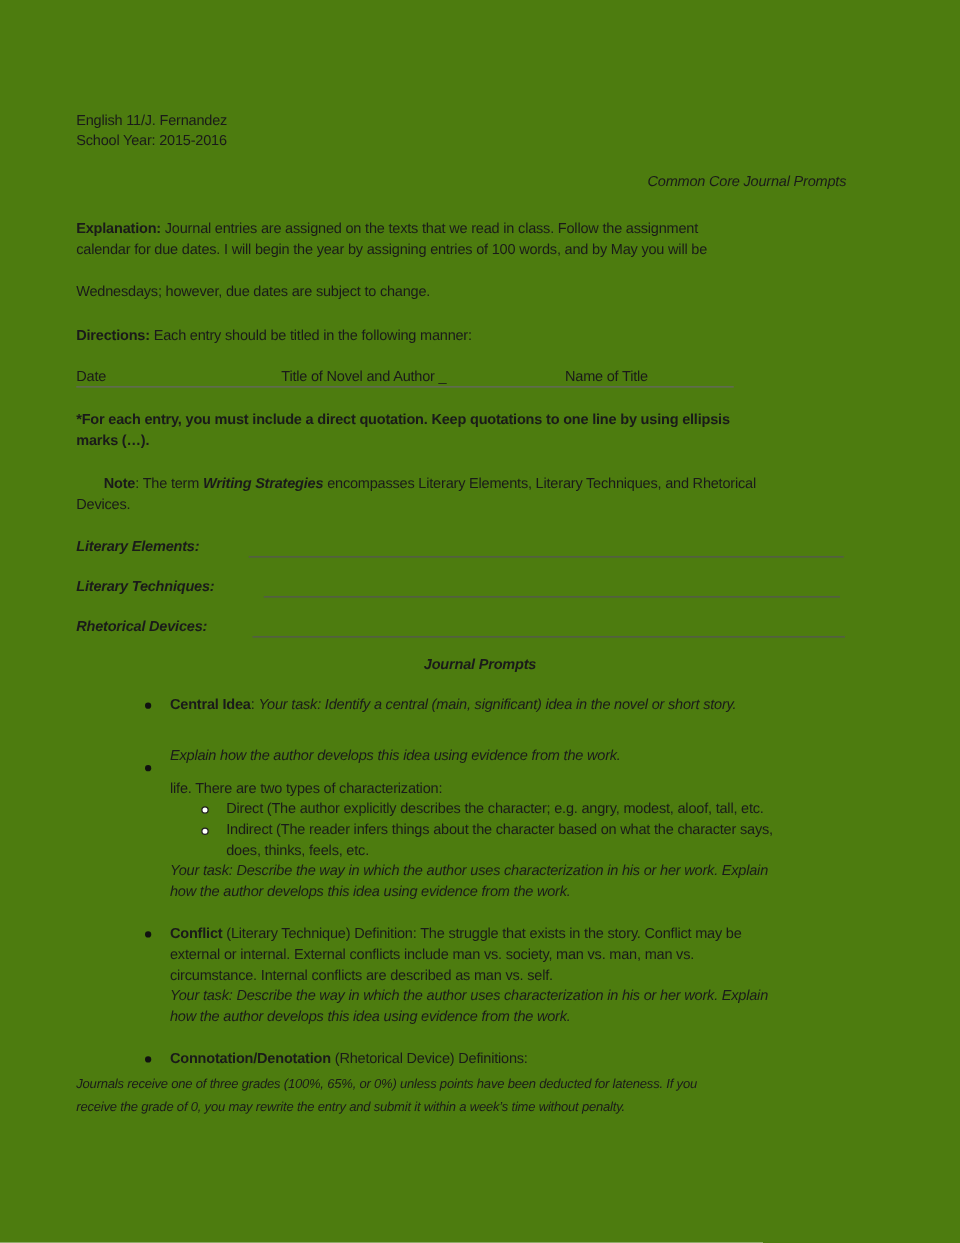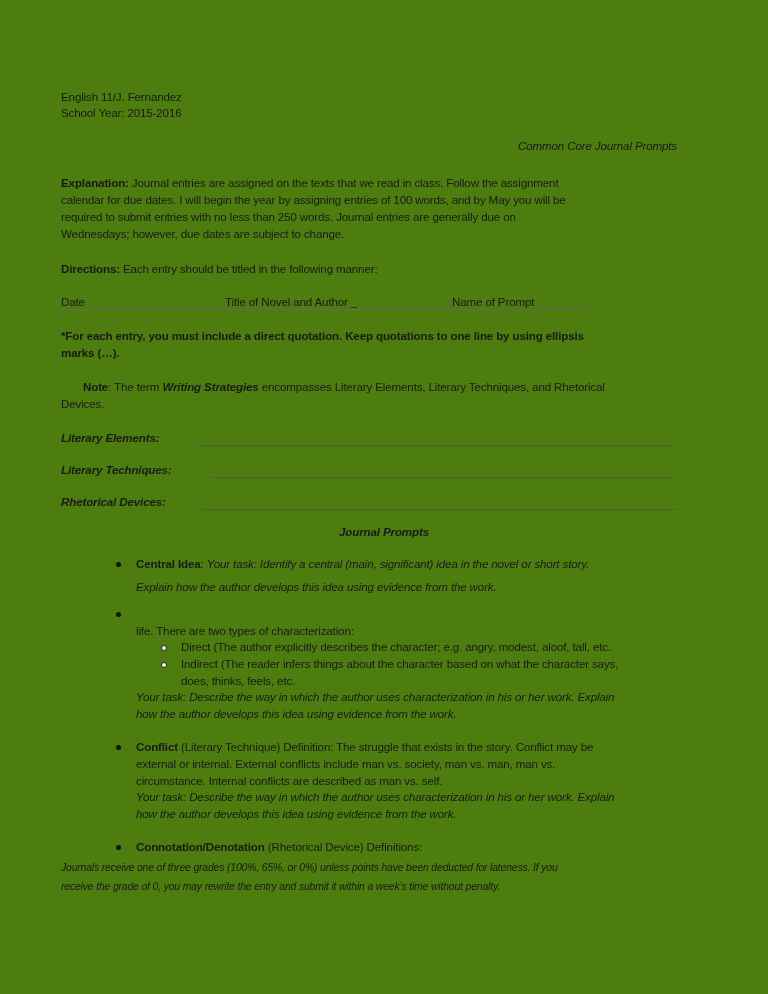--- a/index.html
+++ b/index.html
@@ -21,30 +21,29 @@
 
   <div class="ln" style="left:61px; top:89px;">English 11/J. Fernandez</div>
   <div class="ln" style="left:61px; top:105px;">School Year:  2015-2016</div>
 
   <div class="ln i" style="right:91px; top:138px;">Common Core Journal Prompts</div>
 
   <div class="ln" style="left:61px; top:175px;">
     <span class="b">Explanation:</span><span>  Journal entries are assigned on the texts that we read in class.  Follow the assignment</span>
   </div>
   <div class="ln" style="left:61px; top:192px;">calendar for due dates.  I will begin the year by assigning entries of 100 words, and by May you will be</div>
-  <div class="ln" style="left:61px; top:209px;">required to submit entries with no less than 250 words.  Journal entries are generally due on</div>
   <div class="ln" style="left:61px; top:226px;">Wednesdays; however, due dates are subject to change.</div>
 
   <div class="ln" style="left:61px; top:261px;">
     <span class="b">Directions:</span><span>  Each entry should be titled in the following manner:</span>
   </div>
 
   <div class="ln" style="left:61px; top:294px;">Date</div>
   <div class="ln" style="left:225px; top:294px;">Title of Novel and Author _</div>
-  <div class="ln" style="left:452px; top:294px;">Name of Prompt</div>
+  <div class="ln" style="left:452px; top:294px;">Name of Title</div>
   <div class="rule" style="left:61px; top:309px; width:526px; background:#666;"></div>
 
   <div class="ln b" style="left:61px; top:328px;">*For each entry, you must include a direct quotation.  Keep quotations to one line by using ellipsis</div>
   <div class="ln b" style="left:61px; top:345px;">marks (…).</div>
 
   <div class="ln" style="left:61px; top:379px;padding-left:22px;">
     <span class="b">Note</span><span>:  The term </span><span class="b i">Writing Strategies</span><span> encompasses Literary Elements, Literary Techniques, and Rhetorical</span>
   </div>
   <div class="ln" style="left:61px; top:396px;">Devices.</div>
 
@@ -56,21 +55,21 @@
 
   <div class="ln b i" style="left:61px; top:494px;">Rhetorical Devices: </div>
   <div class="rule" style="left:202px; top:509px; width:474px;"></div>
 
   <div class="ln b i" style="left:0; width:768px; text-align:center; top:524px;">Journal Prompts</div>
 
   <div class="dot" style="left:116px; top:562px;"></div>
   <div class="ln" style="left:136px; top:556px;">
     <span class="b">Central Idea</span><span>:  </span><span class="i">Your task:  Identify a central (main, significant) idea in the novel or short story.</span>
   </div>
-  <div class="ln i" style="left:136px; top:579px;">Explain how the author develops this idea using evidence from the work.</div>
+  <div class="ln i" style="left:136px; top:597px;">Explain how the author develops this idea using evidence from the work.</div>
 
   <div class="dot" style="left:116px; top:612px;"></div>
   <div class="ln" style="left:136px; top:623px;">life.  There are two types of characterization:</div>
 
   <div class="circ" style="left:161px; top:645px;"></div>
   <div class="ln" style="left:181px; top:639px;">Direct (The author explicitly describes the character; e.g. angry, modest, aloof, tall, etc.</div>
 
   <div class="circ" style="left:161px; top:662px;"></div>
   <div class="ln" style="left:181px; top:656px;">Indirect (The reader infers things about the character based on what the character says,</div>
   <div class="ln" style="left:181px; top:673px;">does, thinks, feels, etc.</div>

